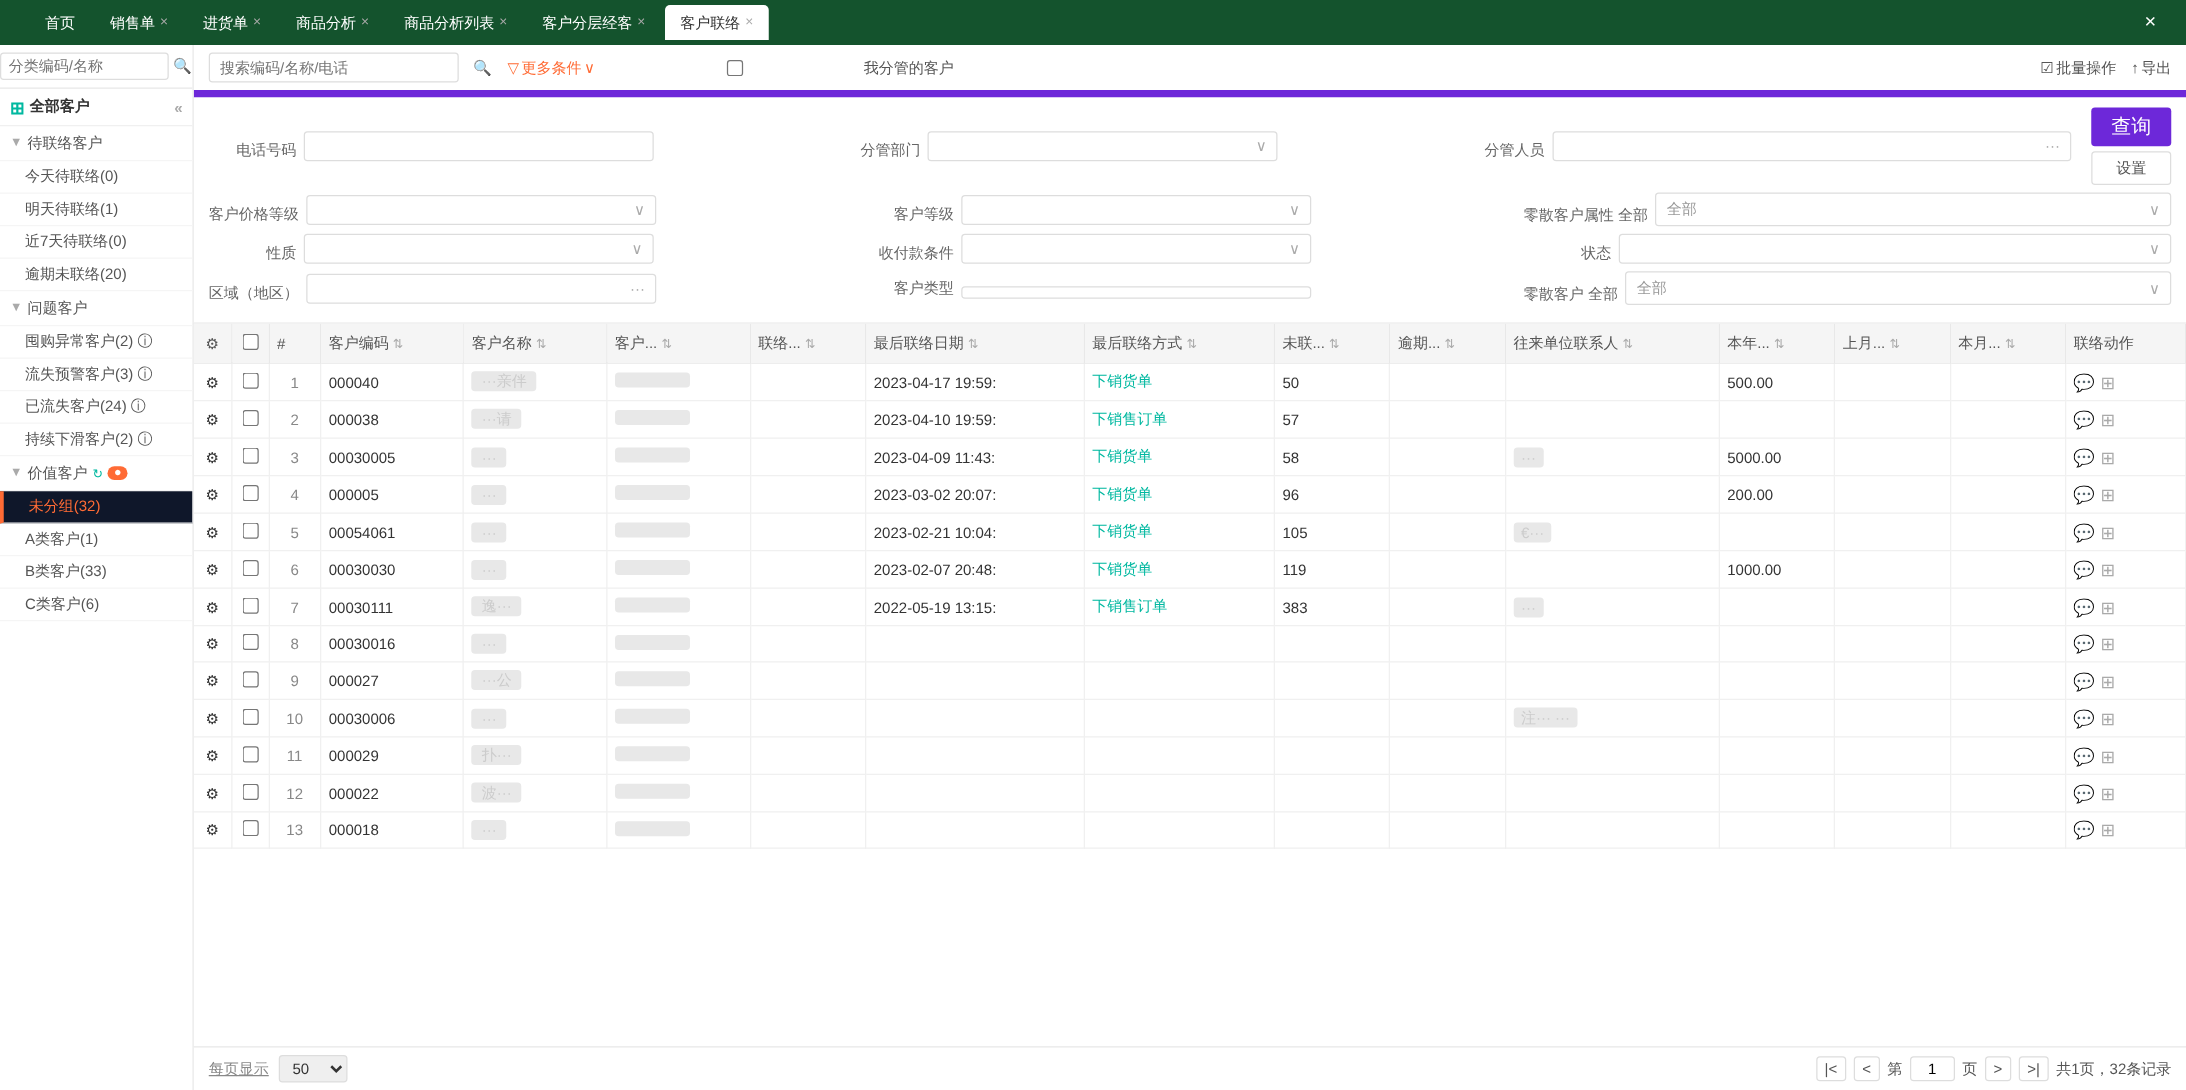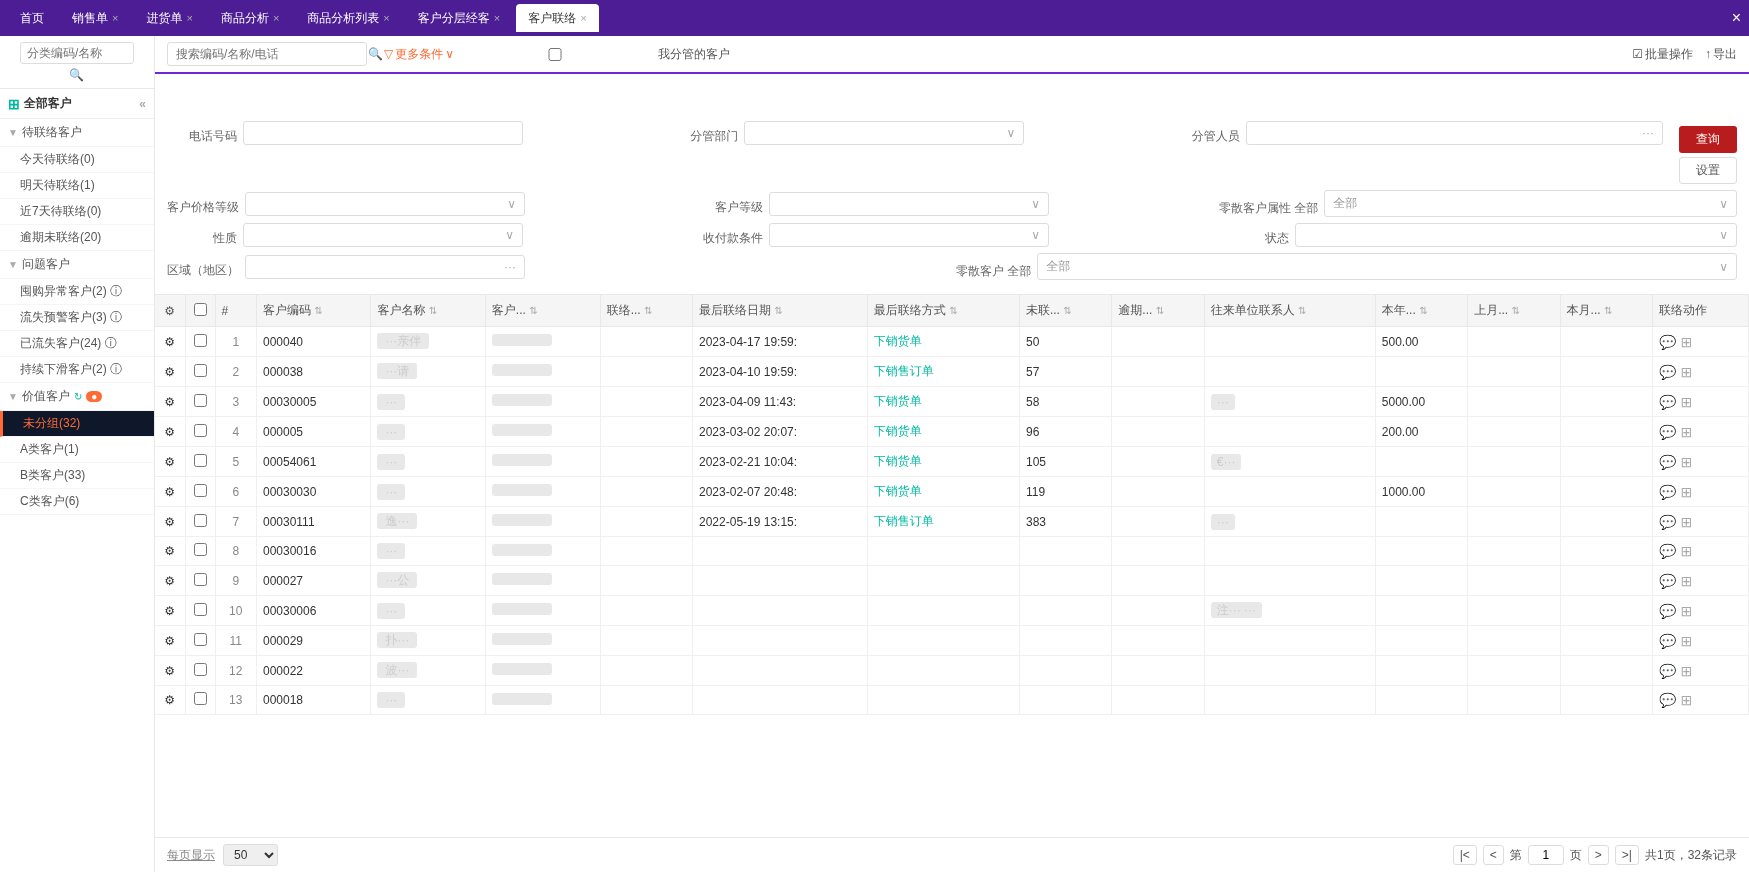--- a/index.html
+++ b/index.html
@@ -1,21 +1,21 @@
 <!DOCTYPE html>
 <html><head>
   <meta charset="utf-8">
   <style>
     * { box-sizing: border-box; margin: 0; padding: 0; font-family: 'Microsoft YaHei', Arial, sans-serif; font-size: 12px; }
     body { background: #f5f5f5; overflow: hidden; }
 
     
     .top-nav {
       display: flex; align-items: center;
-      background: #4c1d95; height: 36px; padding: 0 8px;
+      background: #14532d; height: 36px; padding: 0 24px;
       color: white; gap: 4px;
     }
     .nav-tab {
       display: flex; align-items: center; height: 28px;
       padding: 0 12px; border-radius: 4px 4px 0 0;
       cursor: pointer; color: white; white-space: nowrap;
       font-size: 13px; gap: 4px;
     }
     .nav-tab.home { background: transparent; }
     .nav-tab.active { background: white; color: #333; border-radius: 4px 4px 0 0; }
@@ -26,22 +26,22 @@
     .main-layout { display: flex; height: calc(872px - 36px); }
 
     
     .sidebar {
       width: 155px; min-width: 155px; background: white;
       border-right: 1px solid #e8e8e8;
       display: flex; flex-direction: column;
       overflow-y: auto;
     }
     .sidebar-search {
-      display: flex; align-items: center; padding: 6px 20px;
-      border-bottom: 1px solid #e8e8e8; gap: 4px; flex-direction: column;
+      display: flex; align-items: center; padding: 6px 0;
+      border-bottom: 1px solid #e8e8e8; gap: 4px;
     }
     .sidebar-search input {
       border: 1px solid #ddd; border-radius: 3px;
       padding: 3px 6px; width: 100%; font-size: 12px; color: #999;
     }
     .sidebar-search .search-icon { color: #aaa; cursor: pointer; }
 
     .sidebar-section-header {
       display: flex; align-items: center; padding: 6px 8px;
       font-weight: bold; color: #333; cursor: pointer; gap: 4px;
@@ -64,22 +64,22 @@
       border-bottom: 1px solid #f5f5f5;
     }
     .sidebar-item.active { background: #0f172a; color: #ff6b35; border-left: 3px solid #ff6b35; }
 
     
     .content-area { flex: 1; display: flex; flex-direction: column; overflow: hidden; }
 
     
     .filter-bar {
       background: white; padding: 6px 12px;
-      border-bottom: 2px solid #6d28d9;
-      display: flex; align-items: center; gap: 1px;
+      border-bottom: 6px solid #6d28d9;
+      display: flex; align-items: center; gap: 12px;
     }
     .filter-bar input {
       border: 1px solid #ddd; border-radius: 3px;
       padding: 4px 8px; width: 200px; font-size: 12px;
     }
     .filter-bar .search-btn { color: #aaa; cursor: pointer; }
     .filter-more { color: #ff6b35; cursor: pointer; display: flex; align-items: center; gap: 2px; }
     .filter-checkbox { display: flex; align-items: center; gap: 3px; color: #555; }
     .filter-bar .right-actions { margin-left: auto; display: flex; gap: 8px; }
     .action-link { color: #555; cursor: pointer; display: flex; align-items: center; gap: 2px; }
@@ -100,22 +100,22 @@
       display: flex; align-items: center; justify-content: space-between;
       cursor: pointer; background: white;
     }
     .filter-input .arrow { color: #aaa; }
     .filter-input-text {
       border: 1px solid #ddd; border-radius: 3px;
       padding: 4px 8px; flex: 1; font-size: 12px;
     }
     .filter-actions { display: flex; flex-direction: column; gap: 4px; margin-left: 8px; }
     .btn-query {
-      background: #b91c1c; color: white; border: none;
-      border-radius: 3px; padding: 5px 16px; cursor: pointer; font-size: 12px; margin-top: 44px;
+      background: #6d28d9; color: white; border: none;
+      border-radius: 3px; padding: 5px 16px; cursor: pointer; font-size: 16px;
     }
     .btn-reset {
       background: white; color: #555; border: 1px solid #ddd;
       border-radius: 3px; padding: 4px 16px; cursor: pointer; font-size: 12px;
     }
     .filter-dots { color: #aaa; cursor: pointer; }
 
     
     .table-container { flex: 1; overflow: auto; background: white; }
     table {
@@ -339,20 +339,26 @@
           </div>
         </div>
       </div>
 
       <div class="filter-row">
         <div class="filter-field">
           <span class="filter-label">区域（地区）</span>
           <div class="filter-input" style="max-width:280px;">
             <span></span>
             <span class="filter-dots">···</span>
+          </div>
+        </div>
+        <div class="filter-field">
+          <span class="filter-label">客户类型</span>
+          <div class="filter-input" style="max-width:280px;">
+            <span></span>
           </div>
         </div>
         <div class="filter-field">
           <span class="filter-label">零散客户 全部</span>
           <div class="filter-input" style="flex:1;">
             <span>全部</span>
             <span class="arrow">∨</span>
           </div>
         </div>
       </div>

